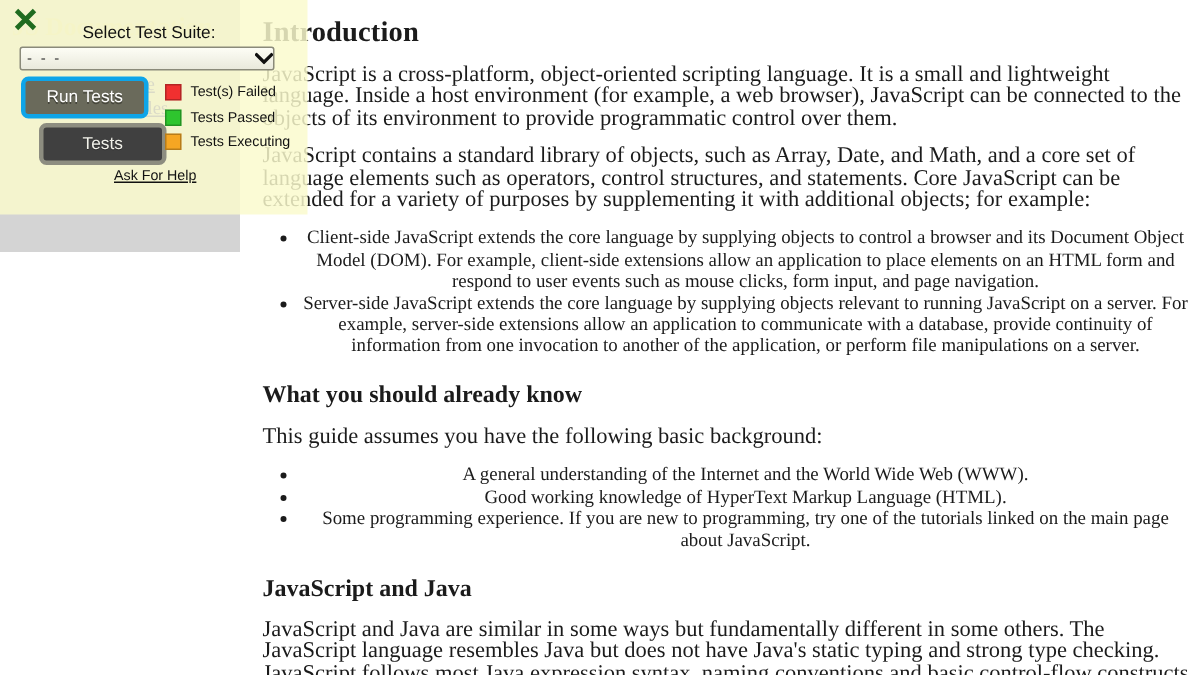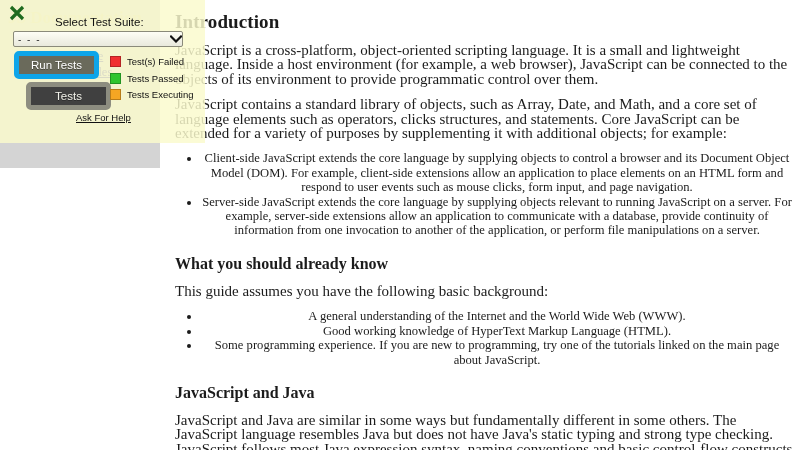--- a/index.html
+++ b/index.html
@@ -156,21 +156,21 @@
     top: 35px;
     pointer-events: none;
     line-height: 0;
   }
 
   .tbtn {
     position: absolute;
     left: 14px;
     width: 85px;
     height: 28px;
-    border: 5px solid #0ea5e9;
+    border: 3px solid #0ea5e9;
     border-radius: 5px;
     font-family: "Liberation Sans", sans-serif;
     font-size: 11.5px;
     text-align: center;
     color: #ffffff;
     display: flex;
     align-items: center;
     justify-content: center;
     box-sizing: border-box;
     text-shadow: 0 1px 0 rgba(0,0,0,.35);
@@ -234,21 +234,21 @@
     <ul>
       <li><a>Declaring</a></li>
       <li><a>Variable scope</a></li>
       <li><a>Global variables</a></li>
     </ul>
   </div>
 
   <div id="article">
     <h1>Introduction</h1>
     <p>JavaScript is a cross-platform, object-oriented scripting language. It is a small and lightweight language. Inside a host environment (for example, a web browser), JavaScript can be connected to the objects of its environment to provide programmatic control over them.</p>
-    <p>JavaScript contains a standard library of objects, such as Array, Date, and Math, and a core set of language elements such as operators, clicks structures, and statements. Core JavaScript can be extended for a variety of purposes by supplementing it with additional objects; for example:</p>
+    <p>JavaScript contains a standard library of objects, such as Array, Date, and Math, and a core set of language elements such as operators, control structures, and statements. Core JavaScript can be extended for a variety of purposes by supplementing it with additional objects; for example:</p>
     <ul>
       <li>Client-side JavaScript extends the core language by supplying objects to control a browser and its Document Object Model (DOM). For example, client-side extensions allow an application to place elements on an HTML form and respond to user events such as mouse clicks, form input, and page navigation.</li>
       <li>Server-side JavaScript extends the core language by supplying objects relevant to running JavaScript on a server. For example, server-side extensions allow an application to communicate with a database, provide continuity of information from one invocation to another of the application, or perform file manipulations on a server.</li>
     </ul>
     <h2>What you should already know</h2>
     <p>This guide assumes you have the following basic background:</p>
     <ul>
       <li>A general understanding of the Internet and the World Wide Web (WWW).</li>
       <li>Good working knowledge of HyperText Markup Language (HTML).</li>
       <li>Some programming experience. If you are new to programming, try one of the tutorials linked on the main page about JavaScript.</li>

